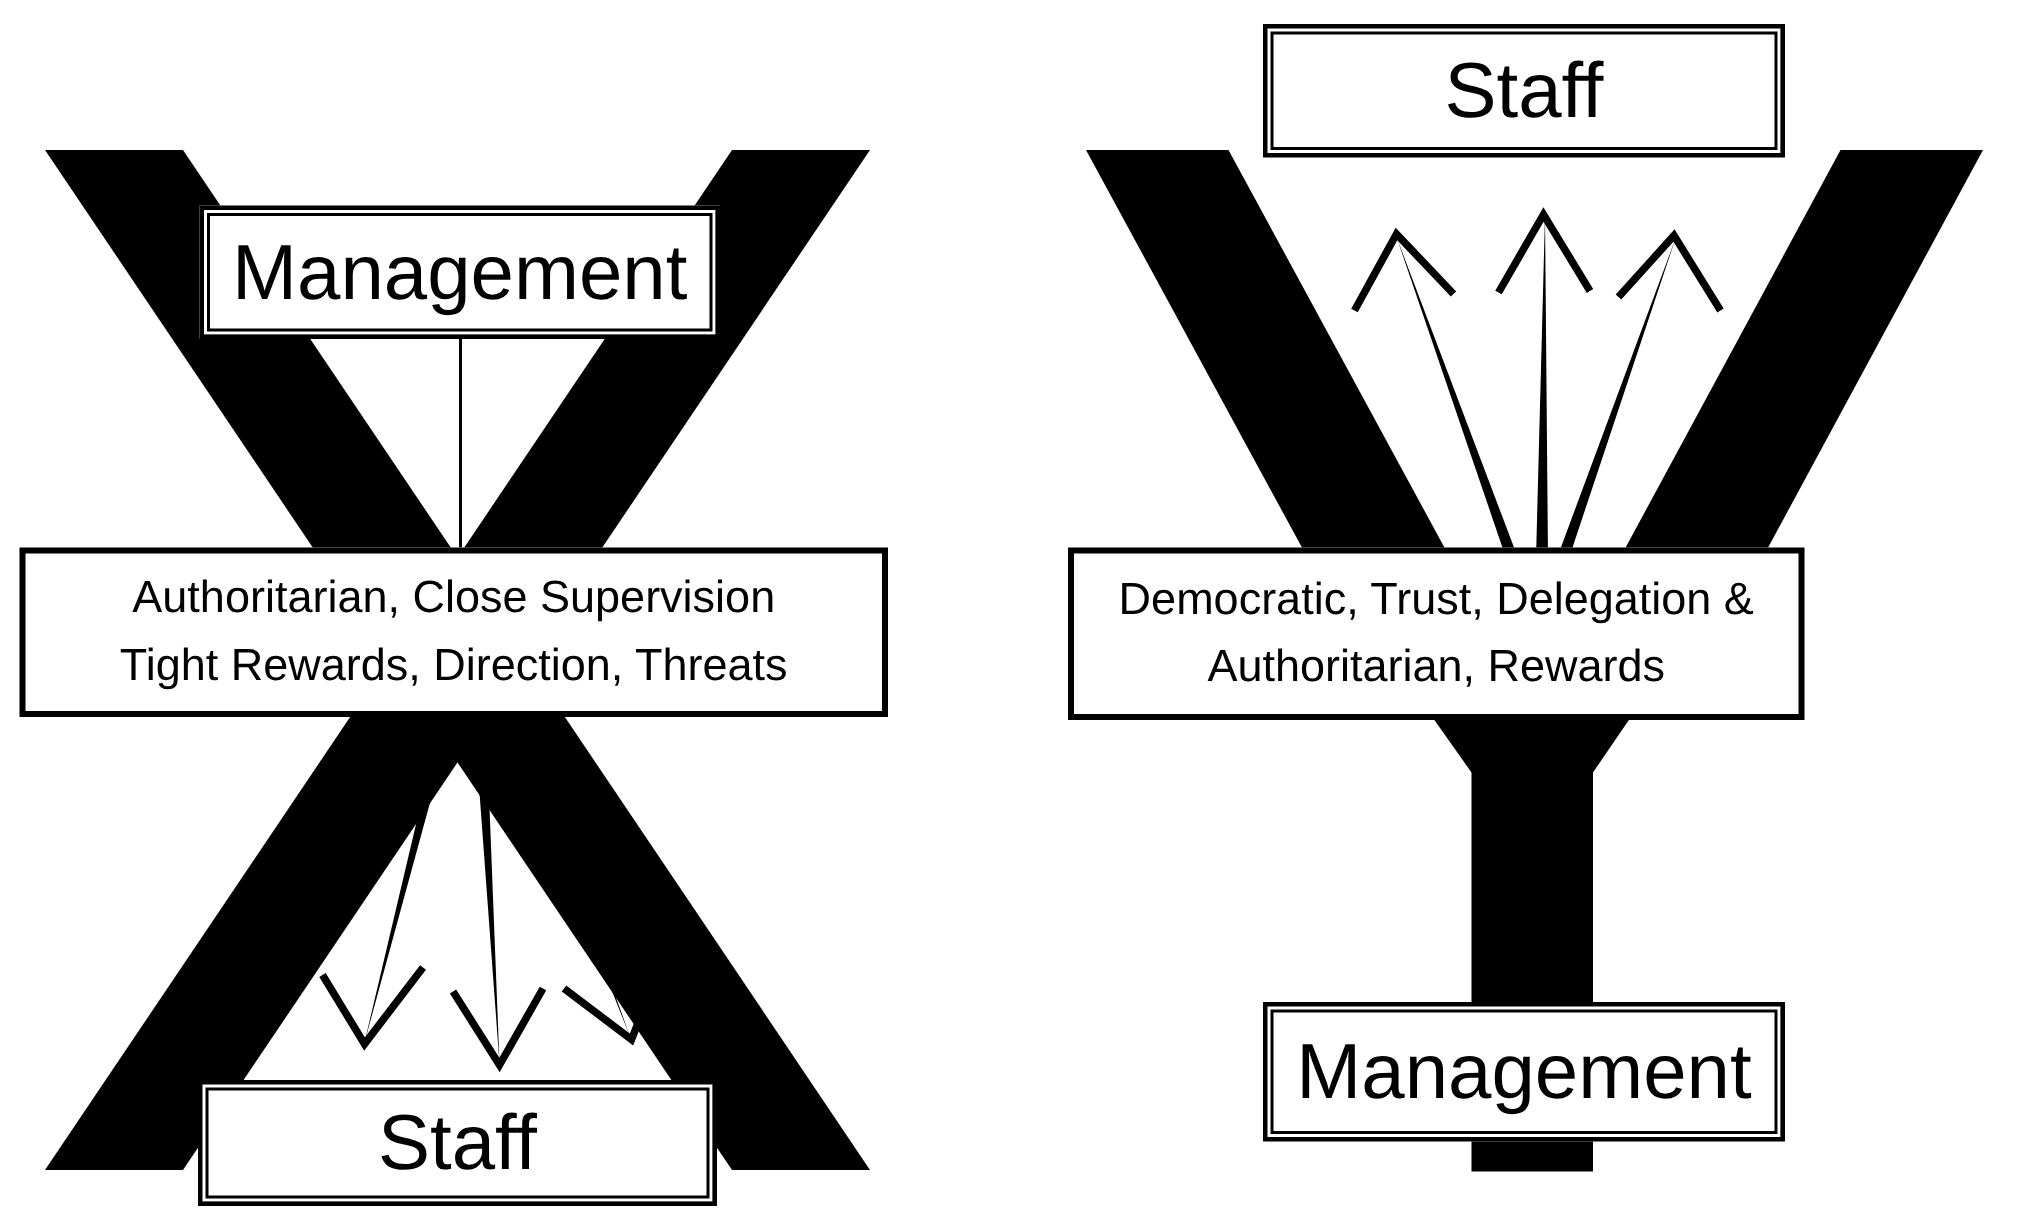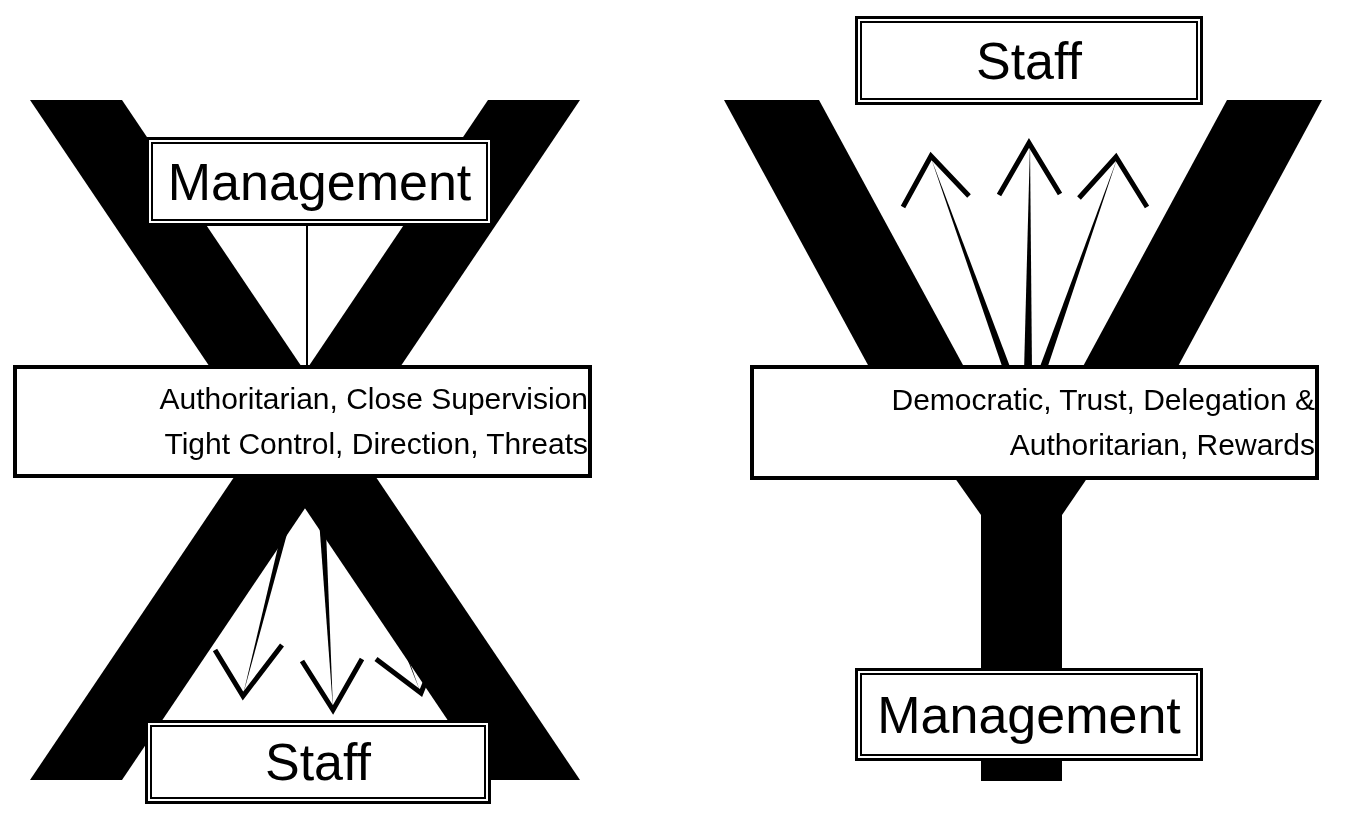--- a/index.html
+++ b/index.html
@@ -31,36 +31,34 @@
     justify-content: center;
     text-align: center;
     box-sizing: border-box;
   }
   .label-box {
     border: 3px solid #000000;
     box-shadow: inset 0 0 0 2px #ffffff, inset 0 0 0 4px #000000;
     font-size: 52px;
     line-height: 1;
     white-space: nowrap;
-    margin-left: 13px;
   }
   .desc-box {
     border: 4px solid #000000;
     font-size: 30px;
     line-height: 1.48;
     white-space: nowrap;
-    align-items: flex-end;
   }
   
   .x-mgmt  { left: 133px; top: 137px; width: 347px; height: 89px;  }
   .x-mid   { left: 13px;  top: 365px; width: 579px; height: 113px; }
   .x-staff { left: 132px; top: 720px; width: 346px; height: 84px;  }
   
   .y-staff { left: 842px; top: 16px;  width: 348px; height: 89px;  }
-  .y-mid   { left: 750px; top: 365px; width: 569px; height: 115px; }
+  .y-mid   { left: 712px; top: 365px; width: 491px; height: 115px; }
   .y-mgmt  { left: 842px; top: 668px; width: 348px; height: 93px;  }
 
   .ink     { fill: #000000; stroke: none; }
   .barb    { fill: none; stroke: #000000; stroke-width: 5; }
   .conn    { stroke: #000000; stroke-width: 2; }
 </style>
 </head>
 <body>
 
 <div class="stage">
@@ -98,21 +96,21 @@
       <polygon class="ink" points="1038,372 1046,372 1117,159"></polygon>
       <polyline class="barb" points="1079,198 1116,157 1147,207"></polyline>
     </g>
   </svg>
 
   <div class="box label-box x-mgmt">
     <span>Management</span>
   </div>
   <div class="box desc-box x-mid">
     <span>Authoritarian, Close Supervision</span>
-    <span>Tight Control, Direction, Threats</span>
+    <span>Tight Rewards, Direction, Threats</span>
   </div>
   <div class="box label-box x-staff">
     <span>Staff</span>
   </div>
 
   <div class="box label-box y-staff">
     <span>Staff</span>
   </div>
   <div class="box desc-box y-mid">
     <span>Democratic, Trust, Delegation &amp;</span>

